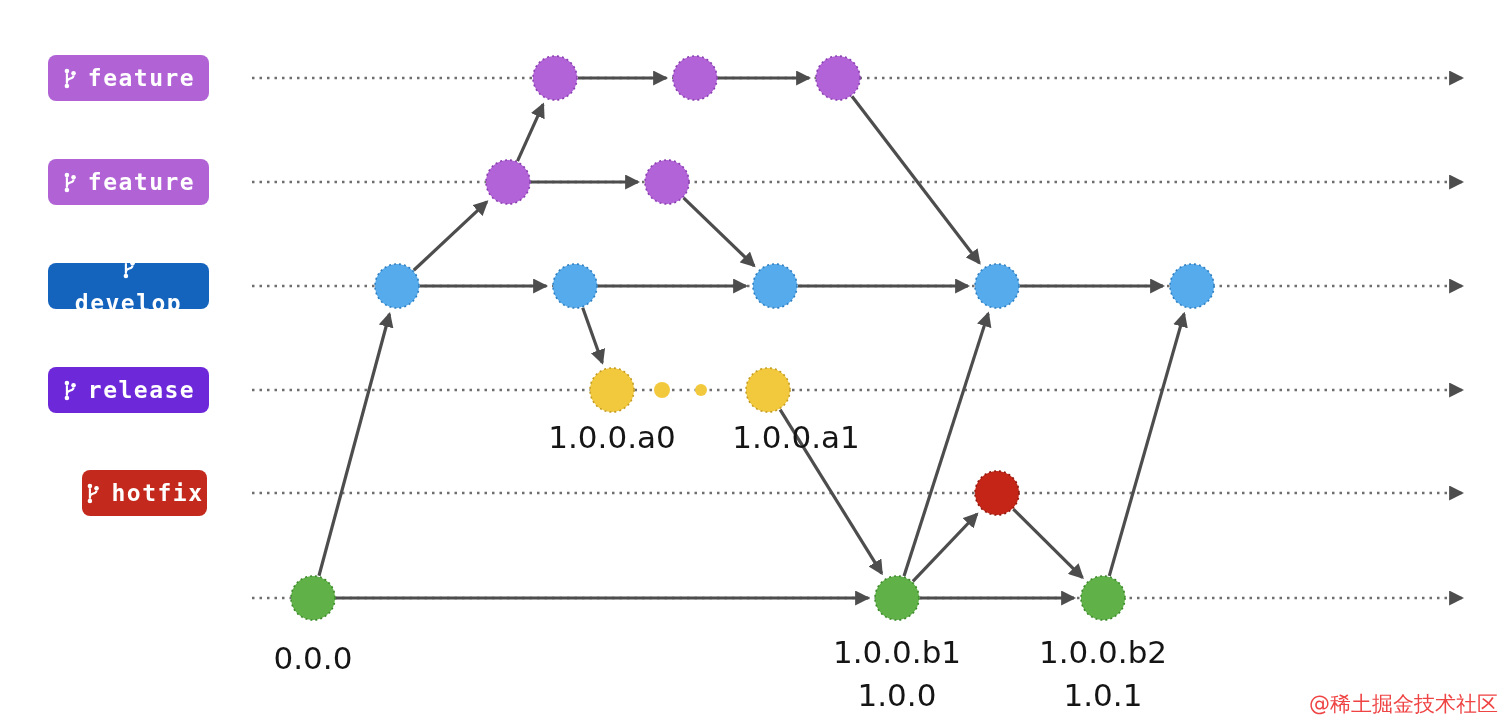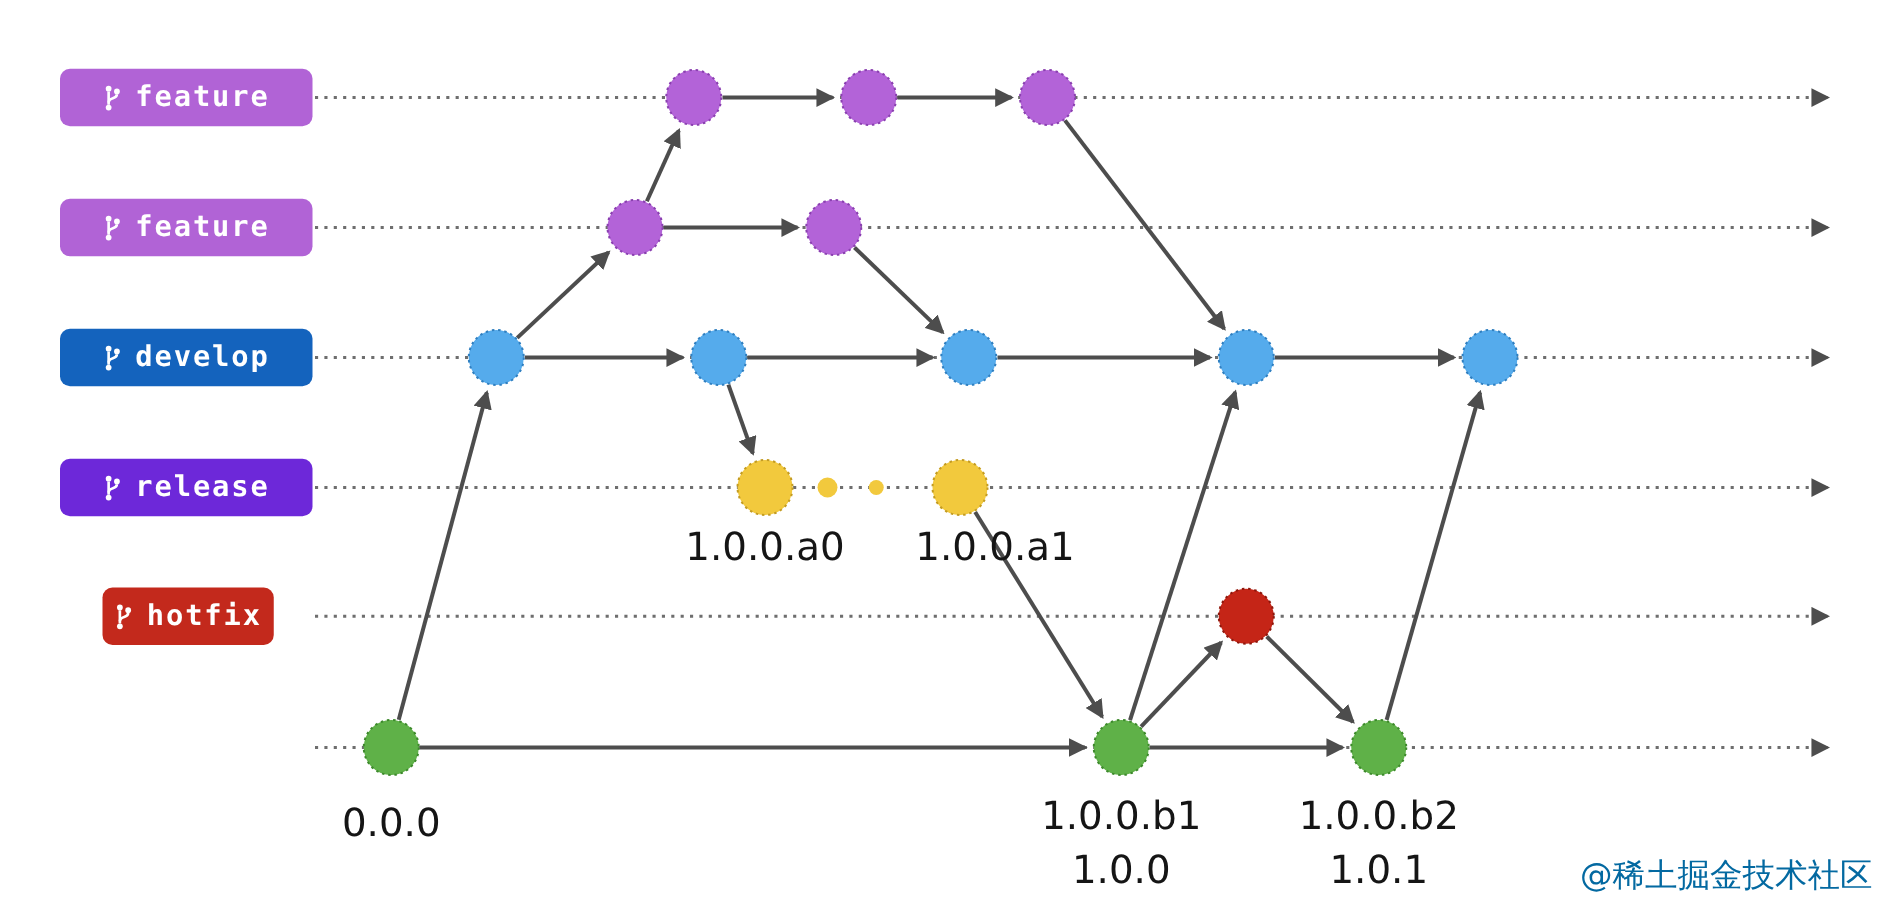--- a/index.html
+++ b/index.html
@@ -21,28 +21,28 @@
     gap:10px;
     padding:0 14px;
     border-radius:8px;
     color:#ffffff;
     font-family:"DejaVu Sans Mono", monospace;
     font-size:23px;
     font-weight:600;
     letter-spacing:1.5px;
   }
   .bicon{flex:0 0 auto;display:block;}
-  .w182{left:48px;width:202px;}
-  .w148{left:82px;width:137px;}
+  .w182{left:48px;width:161px;}
+  .w148{left:82px;width:125px;}
   .t1{top:55px}.t2{top:159px}.t3{top:263px}.t4{top:367px}.t5{top:470px}.t6{top:575px}
   .watermark{
     position:absolute;
     right:14px;bottom:5px;
-    color:#0369a1;
-    font-size:26px;
+    color:#ef4444;
+    font-size:21px;
     font-family:"DejaVu Sans", sans-serif;
   }
 </style>
 </head>
 <body>
 
 <div class="canvas">
 
   <svg id="diagram" width="1512" height="723" viewBox="0 0 1512 723">
     <defs>
@@ -118,21 +118,21 @@
     <svg class="bicon" viewBox="0 0 18 26" width="16" height="23">
       <path d="M5.5 7 L5.5 19" stroke="#fff" stroke-width="2.4" fill="none"></path>
       <path d="M5.5 17 C5.5 11.5 13 14.5 13 9.5" stroke="#fff" stroke-width="2.4" fill="none"></path>
       <circle cx="5.5" cy="4.5" r="2.6" fill="#fff"></circle>
         <circle cx="5.5" cy="21.5" r="2.6" fill="#fff"></circle>
         <circle cx="13" cy="7" r="2.6" fill="#fff"></circle>
     </svg>
     <span class="blabel">feature</span>
   </div>
 
-  <div class="badge w182 t3" style="background: rgb(20, 99, 189);">
+  <div class="badge w182 t3" style="background: rgb(20, 99, 189); flex-direction: column;">
     <svg class="bicon" viewBox="0 0 18 26" width="16" height="23">
       <path d="M5.5 7 L5.5 19" stroke="#fff" stroke-width="2.4" fill="none"></path>
       <path d="M5.5 17 C5.5 11.5 13 14.5 13 9.5" stroke="#fff" stroke-width="2.4" fill="none"></path>
       <circle cx="5.5" cy="4.5" r="2.6" fill="#fff"></circle>
         <circle cx="5.5" cy="21.5" r="2.6" fill="#fff"></circle>
         <circle cx="13" cy="7" r="2.6" fill="#fff"></circle>
     </svg>
     <span class="blabel">develop</span>
   </div>
 

